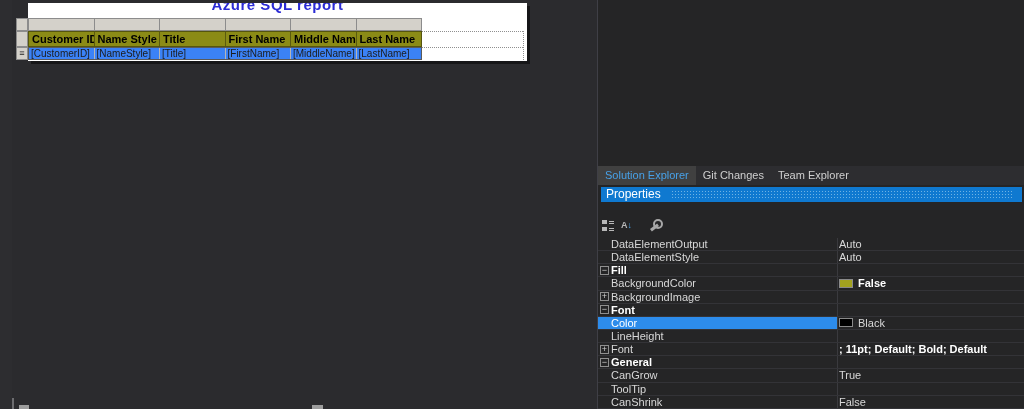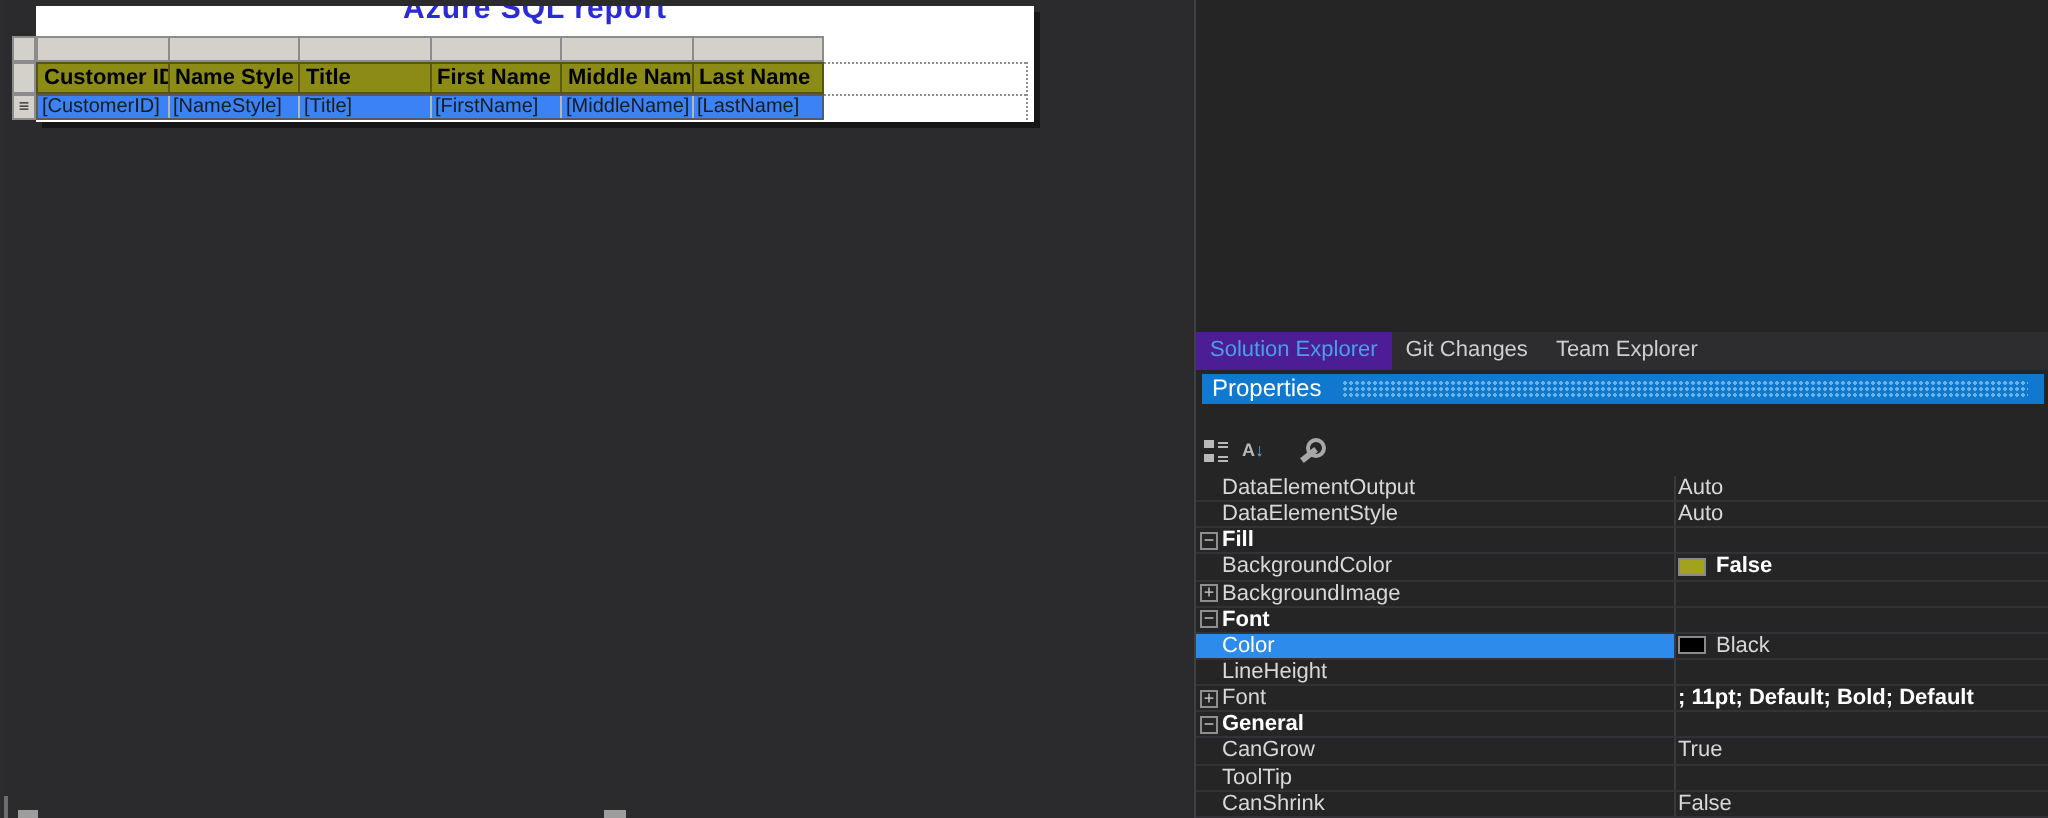--- a/index.html
+++ b/index.html
@@ -1,21 +1,21 @@
 <!DOCTYPE html>
 <html><head>
 <meta charset="utf-8">
 <style>
   * { margin:0; padding:0; box-sizing:border-box; }
   html,body { width:1024px; height:409px; overflow:hidden; background:#2d2d30;
               font-family:"Liberation Sans", sans-serif; }
   .root { position:relative; width:1024px; height:409px; background:#2d2d30; }
 
   
-  .editor-area { position:absolute; left:2px; top:0; width:597px; height:409px; background:#2b2b2e; }
+  .editor-area { position:absolute; left:12px; top:0; width:597px; height:409px; background:#2b2b2e; }
   .canvas { position:absolute; left:16px; top:3px; width:499px; height:58px; background:#ffffff;
             box-shadow:3px 3px 0 #161618; overflow:hidden; }
   .report-title { position:absolute; left:0; top:-7px; width:100%; text-align:center;
                   color:#2b2bd5; font-size:15px; font-weight:bold; letter-spacing:0.5px; }
 
   .col-handles { position:absolute; left:16px; top:18px; width:394px; height:13px;
                  display:flex; border:1px solid #8c8c8c; background:#d4d1ca; }
   .col-handles .hcell { flex:1; border-right:1px solid #8c8c8c; background:#d4d1ca; }
   .col-handles .hcell:last-child { border-right:none; }
 
@@ -48,21 +48,21 @@
   .bottom-sliver { position:absolute; left:0; top:398px; width:2px; height:11px; background:#6d6d70; }
 
   
   .side-panel { position:absolute; left:597px; top:0; width:427px; height:409px;
                 background:#252526; border-left:1px solid #3f3f46; }
 
   .tabstrip { position:absolute; left:0; top:166px; width:100%; height:19px;
               display:flex; align-items:stretch; background:#2d2d30; }
   .tab { padding:0 7px; font-size:11px; line-height:19px; color:#cfcfcf; white-space:nowrap;
          background:#2d2d30; }
-  .tab.active { color:#47a1e8; background:#4c1d95; }
+  .tab.active { color:#47a1e8; background:#404040; }
 
   .props-titlebar { position:absolute; left:3px; top:187px; width:421px; height:15px;
                     background:#0f79d0; display:flex; align-items:center; }
   .props-titlebar .title { color:#ffffff; font-size:12px; line-height:15px; padding-left:5px;
                            white-space:nowrap; }
   .props-titlebar .grip { flex:1; height:9px; margin:0 8px 0 10px;
       background-image:radial-gradient(circle, #6db2e4 0.8px, transparent 1px);
       background-size:3px 3px; }
 
   .props-toolbar { position:absolute; left:0; top:215px; width:100%; height:20px;

